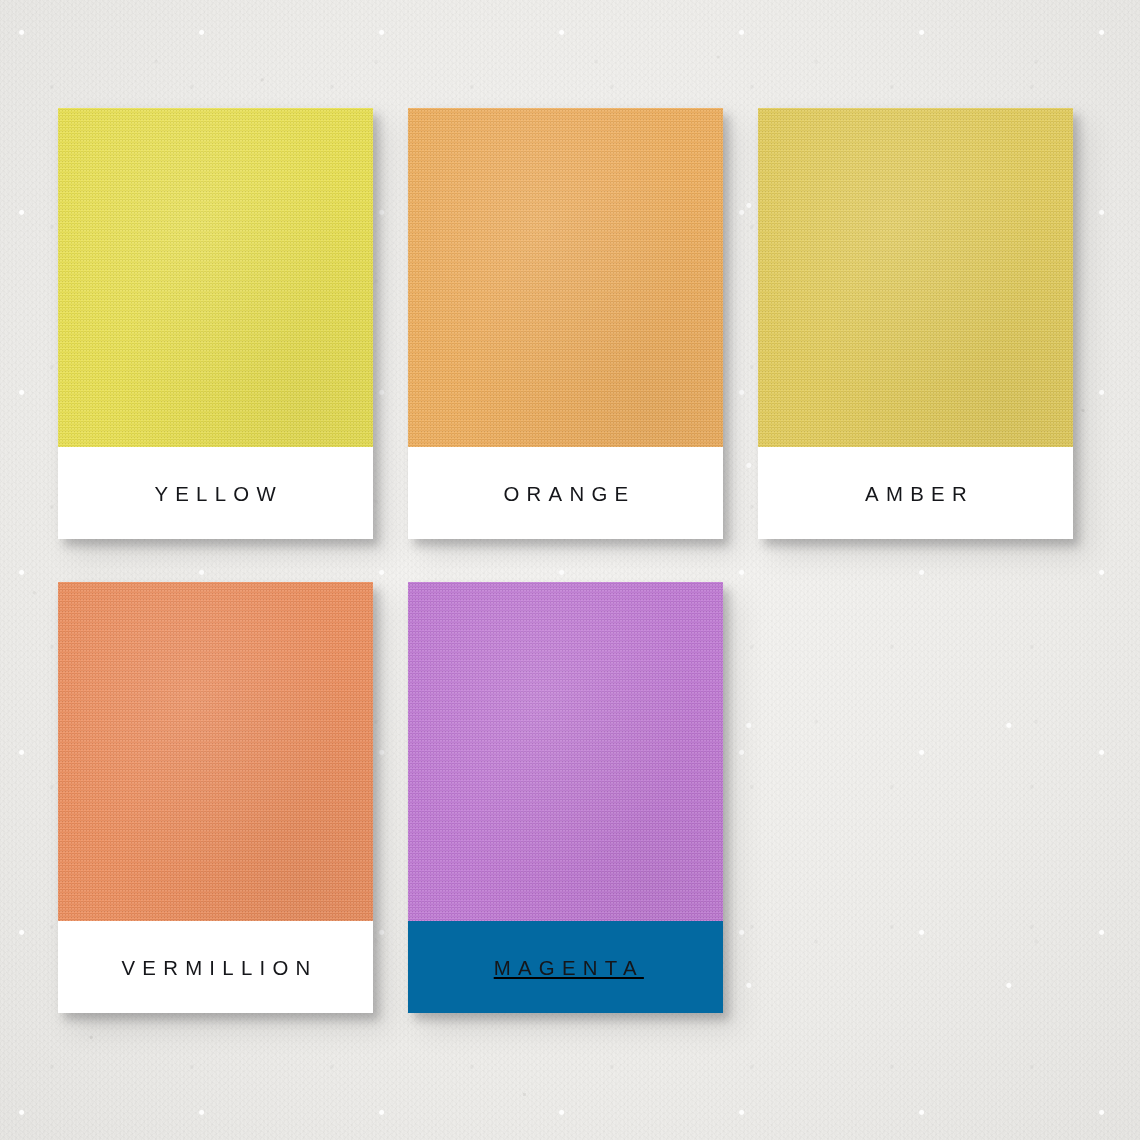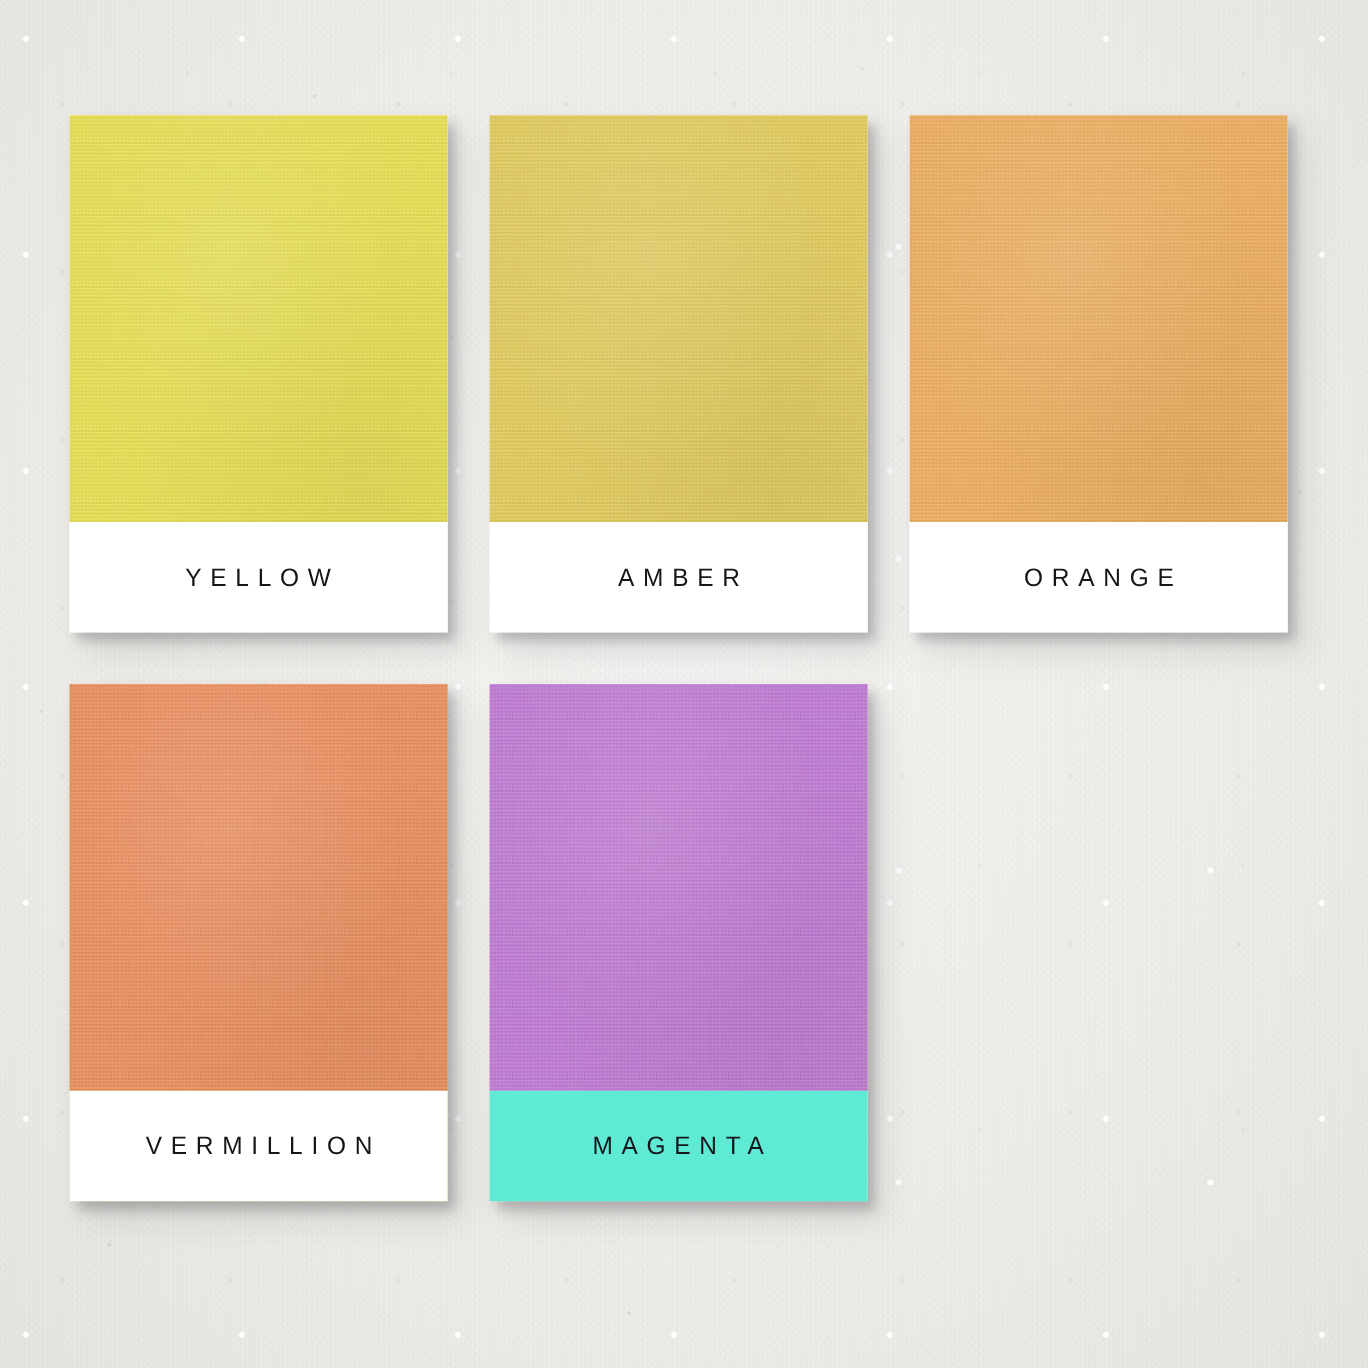--- a/index.html
+++ b/index.html
@@ -58,21 +58,21 @@
       radial-gradient(circle at 95% 36%, rgba(120,118,112,0.14) 0 1.3px, rgba(0,0,0,0) 2px),
       radial-gradient(circle at 3% 52%, rgba(120,118,112,0.11) 0 1.1px, rgba(0,0,0,0) 2px);
     background-size: 100% 100%;
     pointer-events: none;
   }
 
   
   #card-grid {
     position: absolute;
     left: 58px;
-    top: 96px;
+    top: 108px;
     width: 1024px;
     display: grid;
     grid-template-columns: repeat(3, 315px);
     grid-template-rows: repeat(2, 431px);
     column-gap: 35px;
     row-gap: 43px;
   }
 
   .swatch-card {
     position: relative;
@@ -138,42 +138,42 @@
   <div id="card-grid">
 
     <div class="swatch-card" style="background-color: rgb(255, 255, 255);">
       <div class="card-color" style="background-color: rgb(232, 224, 82);"></div>
       <div class="card-label-band" style="background-color: rgb(255, 255, 255);">
         <span class="card-label" style="color: rgb(21, 22, 26);">YELLOW</span>
       </div>
     </div>
 
     <div class="swatch-card" style="background-color: rgb(255, 255, 255);">
-      <div class="card-color" style="background-color: rgb(226, 204, 92);"></div>
+      <div class="card-color" style="background-color: rgb(238, 174, 94);"></div>
       <div class="card-label-band" style="background-color: rgb(255, 255, 255);">
-        <span class="card-label" style="color: rgb(21, 22, 26);">AMBER</span>
+        <span class="card-label" style="color: rgb(21, 22, 26);">ORANGE</span>
       </div>
     </div>
 
     <div class="swatch-card" style="background-color: rgb(255, 255, 255);">
-      <div class="card-color" style="background-color: rgb(238, 174, 94);"></div>
+      <div class="card-color" style="background-color: rgb(226, 204, 92);"></div>
       <div class="card-label-band" style="background-color: rgb(255, 255, 255);">
-        <span class="card-label" style="color: rgb(21, 22, 26);">ORANGE</span>
+        <span class="card-label" style="color: rgb(21, 22, 26);">AMBER</span>
       </div>
     </div>
 
     <div class="swatch-card" style="background-color: #bef264;">
       <div class="card-color" style="background-color: rgb(236, 142, 94);"></div>
       <div class="card-label-band" style="background-color: rgb(255, 255, 255);">
         <span class="card-label" style="color: rgb(21, 22, 26);">VERMILLION</span>
       </div>
     </div>
 
 
     <div class="swatch-card" style="background-color: rgb(255, 255, 255);">
       <div class="card-color" style="background-color: rgb(192, 122, 212);"></div>
-      <div class="card-label-band" style="background-color: #5eead4;">
+      <div class="card-label-band" style="background-color: #0369a1; text-decoration: underline;">
         <span class="card-label" style="color: rgb(21, 22, 26);">MAGENTA</span>
       </div>
     </div>
 
   </div>
 </div>
 
 </body></html>

